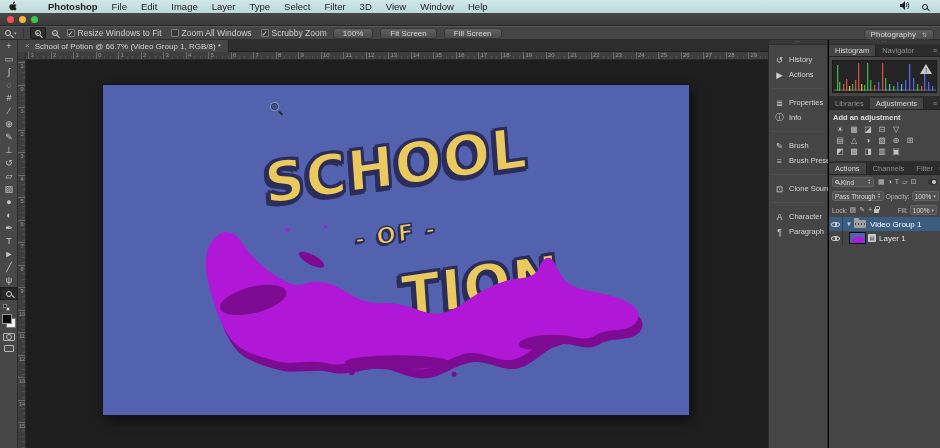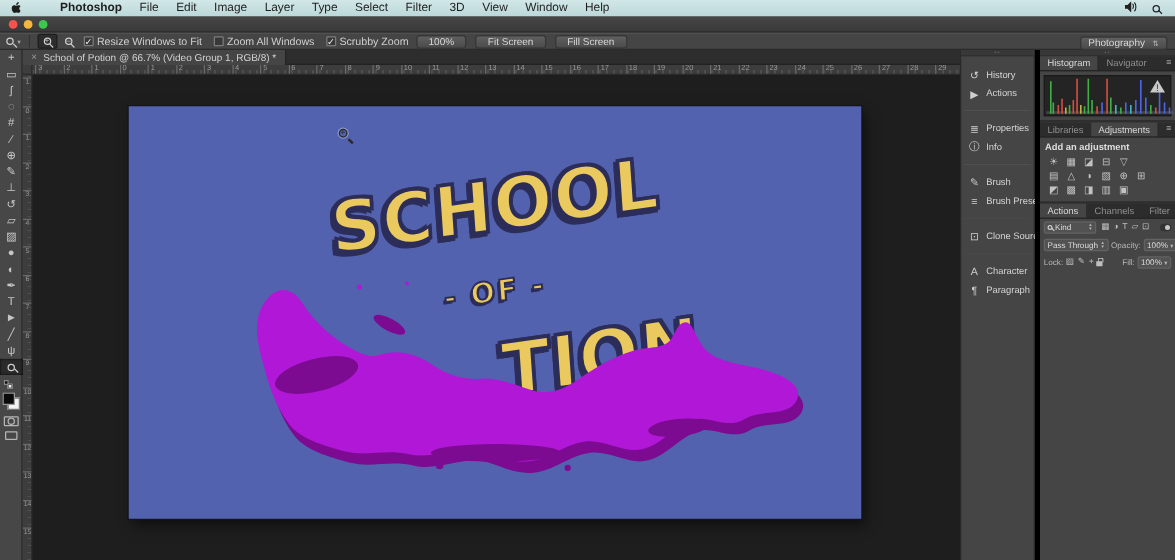--- a/index.html
+++ b/index.html
@@ -99,21 +99,21 @@
 
   
   #sidecol { position:absolute; left:768px; top:40px; width:60px; bottom:0; background:#454545;
     border-left:1px solid #2a2a2a; border-right:1px solid #2a2a2a; }
   .grip { height:5px; background:#383838; border-bottom:1px solid #2f2f2f; text-align:center; font-size:4px; line-height:4px; color:#6d6d6d; letter-spacing:1px; }
   .pbtn { display:flex; align-items:center; gap:4px; height:15px; padding-left:5px; color:#d4d4d4; font-size:7.5px; white-space:nowrap; }
   .picon { width:11px; text-align:center; font-size:8.5px; color:#cfcfcf; flex:none; }
   .psep { height:1px; background:#363636; border-bottom:1px solid #4f4f4f; margin:6px 2px; }
 
   
-  #dock { position:absolute; left:828px; top:40px; width:112px; bottom:0; background:#454545; border-left:4px solid #000000; }
+  #dock { position:absolute; left:828px; top:40px; width:112px; bottom:0; background:#454545; border-left:1px solid #000000; }
   .ptabs { display:flex; height:12px; background:#2c2c2c; border-bottom:1px solid #242424; font-size:7.5px; align-items:stretch; }
   .ptab { padding:0 6px; display:flex; align-items:center; color:#8f8f8f; white-space:nowrap; }
   .ptab.active { background:#454545; color:#d8d8d8; border-right:1px solid #242424; }
   .pmenu { margin-left:auto; color:#9a9a9a; font-size:7px; display:flex; align-items:center; padding-right:3px; }
   .dock-sec { border-bottom:2px solid #2e2e2e; }
   #hist-box { margin:3px; height:33px; background:#242424; border:1px solid #1a1a1a; position:relative; }
   #adj-head { font-size:7.5px; font-weight:bold; color:#dedede; padding:3px 4px 2px; }
   .adj-row { display:flex; gap:4px; padding:1px 6px; }
   .adj-icon { width:10px; height:9px; font-size:8px; line-height:9px; color:#c2c2c2; text-align:center; }
 
@@ -553,16 +553,34 @@
             <span class="flt-icon">+</span>
           </span>
         <span class="padlock"></span>
         <span class="tinylabel" style="margin-left:auto;">Fill:</span>
         <span class="sel">
           <span>100%</span>
           <span style="font-size:5px;color:#b5b5b5;">▾</span>
         </span>
       </div>
 
+      <div id="layer-rows">
+          <div class="lrow selected">
+            <span class="eyebox">
+              <span class="eye"></span>
+            </span>
+            <span class="disc">▼</span>
+            <span class="grpicon"></span>
+            <span class="lname">Video Group 1</span>
+          </div>
+          <div class="lrow">
+            <span class="eyebox">
+              <span class="eye"></span>
+            </span>
+            <span class="lthumb"></span>
+            <span class="vbadge">▤</span>
+            <span class="lname">Layer 1</span>
+          </div>
+        </div>
     </div>
   </div>
 
 </div>
 
 </body></html>

